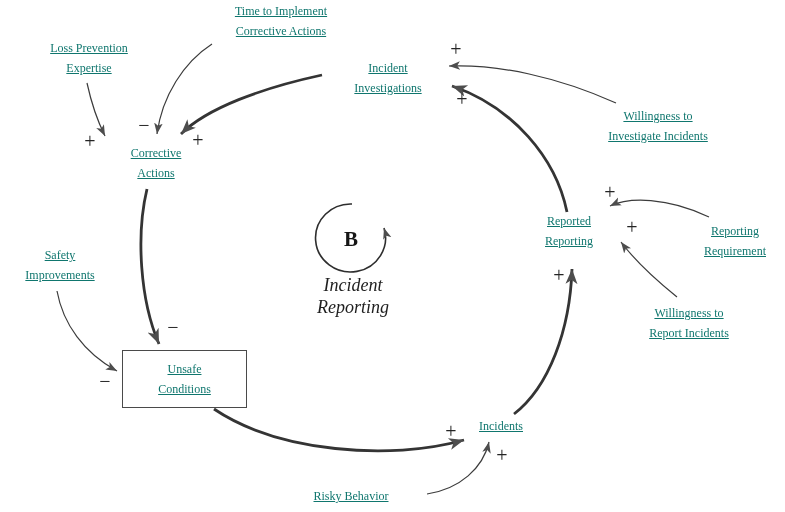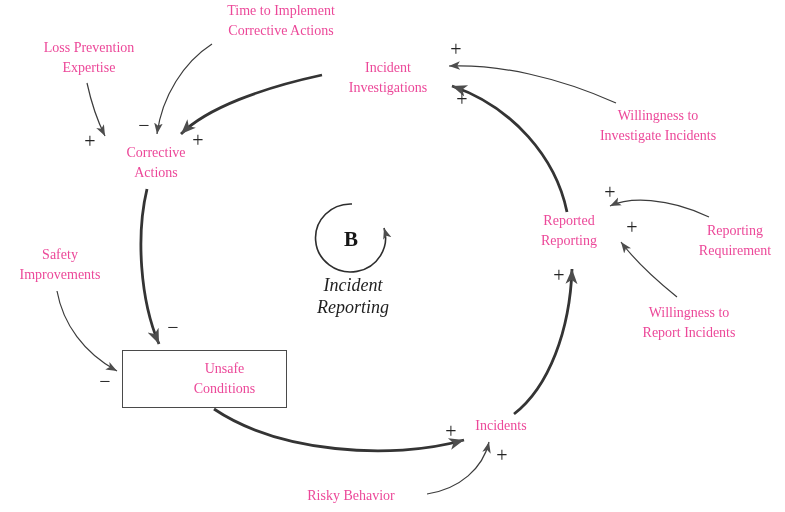--- a/index.html
+++ b/index.html
@@ -10,38 +10,39 @@
     overflow:hidden;
     font-family:"Liberation Serif", serif;
     color:#1f1f1f;
   }
   .canvas svg { position:absolute; left:0; top:0; }
   .label {
     position:absolute;
     transform:translateX(-50%);
     text-align:center;
     white-space:pre-line;
-    font-size:14px;
+    font-size:12px;
     line-height:20px;
-    color:#ec4899;
+    color:#0f766e;
+    text-decoration:underline;
   }
   .sign {
     position:absolute;
     transform:translate(-50%,-50%);
     font-size:20px;
     line-height:20px;
     color:#242424;
   }
   .node-box {
     position:absolute;
     left:122px; top:350px;
     width:123px; height:56px;
     border:1.4px solid #4a4a4a;
     background:#ffffff;
-    display:flex; align-items:center; justify-content:center;padding-left:40px;
+    display:flex; align-items:center; justify-content:center;
   }
   .node-box .label { position:static; transform:none; }
   .loop-letter {
     position:absolute;
     transform:translate(-50%,-50%);
     font-size:21px; font-weight:bold;
     color:#161616;
   }
   .loop-caption {
     position:absolute;

